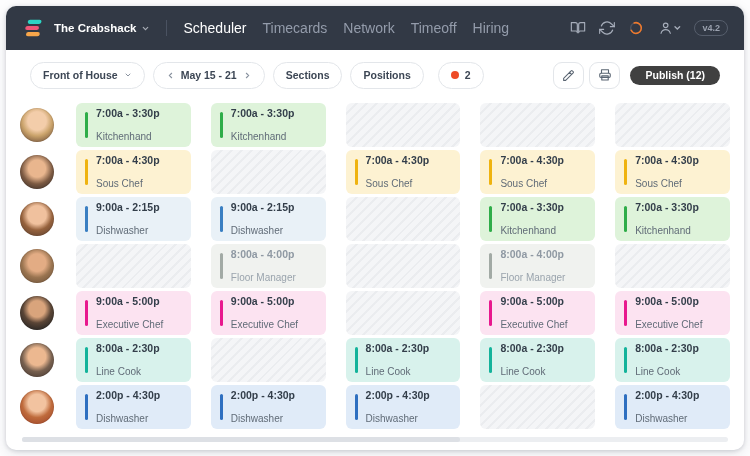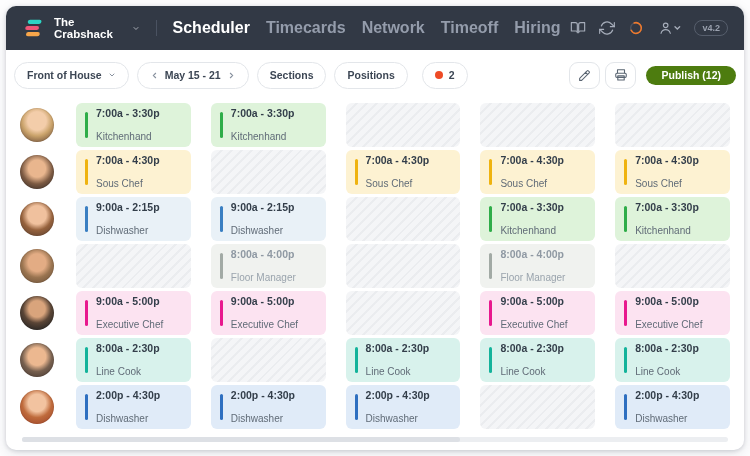--- a/index.html
+++ b/index.html
@@ -7,38 +7,38 @@
   .app { width:738px; height:444px; margin:6px auto; background:#fff; border-radius:10px; overflow:hidden;
          box-shadow:0 1px 4px rgba(30,40,60,.18), 0 4px 14px rgba(30,40,60,.10); display:flex; flex-direction:column; }
 
   
   .topbar { height:44px; flex:0 0 44px; background:#323945; display:flex; align-items:center; padding:0 16px; gap:10px; }
   .logo { display:flex; align-items:center; }
   .company { display:flex; align-items:center; gap:5px; color:#fff; font-size:11.5px; font-weight:700; cursor:pointer; }
   .company svg { opacity:.75; }
   .tb-divider { width:1px; height:16px; background:#4a5261; margin:0 6px; }
   .nav { display:flex; align-items:center; gap:16px; }
-  .nav-item { font-size:16px; font-weight:700; color:#949cab; cursor:pointer; }
+  .nav-item { font-size:14px; font-weight:400; color:#949cab; cursor:pointer; }
   .nav-item.active { color:#ffffff; }
   .tb-right { margin-left:auto; display:flex; align-items:flex-start; gap:13px; }
   .tb-icon { display:flex; align-items:center; cursor:pointer; }
   .version { border:1px solid #565e6c; color:#9aa1ae; font-size:9px; font-weight:600; padding:2px 7px; border-radius:9px; }
 
   
-  .toolbar { flex:0 0 50px; display:flex; align-items:center; gap:8px; padding:0 8px; background:#fff; }
+  .toolbar { flex:0 0 50px; display:flex; align-items:center; gap:8px; padding:0 24px; background:#fff; }
   .pill { border:1px solid #e3e6ea; border-radius:15px; background:#fff; height:27px; display:inline-flex;
           align-items:center; gap:6px; padding:0 12px; font-size:10.5px; color:#3c4654; font-weight:600; cursor:pointer; }
   .pill .chev { display:flex; align-items:center; color:#8a93a0; }
   .date-label { font-weight:700; }
   .alert-pill { margin-left:6px; }
   .dot { width:8px; height:8px; border-radius:50%; background:#ee4b26; }
   .right-group { margin-left:auto; display:flex; align-items:center; gap:5px; }
   .icon-btn { width:31px; height:27px; border:1px solid #e3e6ea; border-radius:9px; background:#fff;
               display:flex; align-items:center; justify-content:center; cursor:pointer; }
-  .publish { margin-left:5px; background:#4d7c0f; color:#fff; border:none; border-radius:15px; height:19px;
+  .publish { margin-left:5px; background:#404040; color:#fff; border:none; border-radius:15px; height:19px;
              padding:0 15px; font-size:10.5px; font-weight:700; font-family:inherit; cursor:pointer; }
 
   
   .grid { flex:1; display:flex; flex-direction:column; gap:3px; padding:3px 14px 0; background:#fff; }
   .row { display:grid; grid-template-columns:36px repeat(5,1fr); gap:20px; height:44px; }
   .avatar { width:34px; height:34px; border-radius:50%; align-self:center; justify-self:start; cursor:pointer;
             box-shadow: inset 0 0 0 1px rgba(0,0,0,.06); }
   .av1 { background:radial-gradient(circle at 50% 38%, #f3cdaa 0 34%, #caa36b 55%, #8d6b4a 78%); }
   .av2 { background:radial-gradient(circle at 50% 40%, #e9b68e 0 32%, #7c5a42 58%, #4e3b30 80%); }
   .av3 { background:radial-gradient(circle at 50% 38%, #f0c19e 0 34%, #96623d 56%, #6e4a33 80%); }

